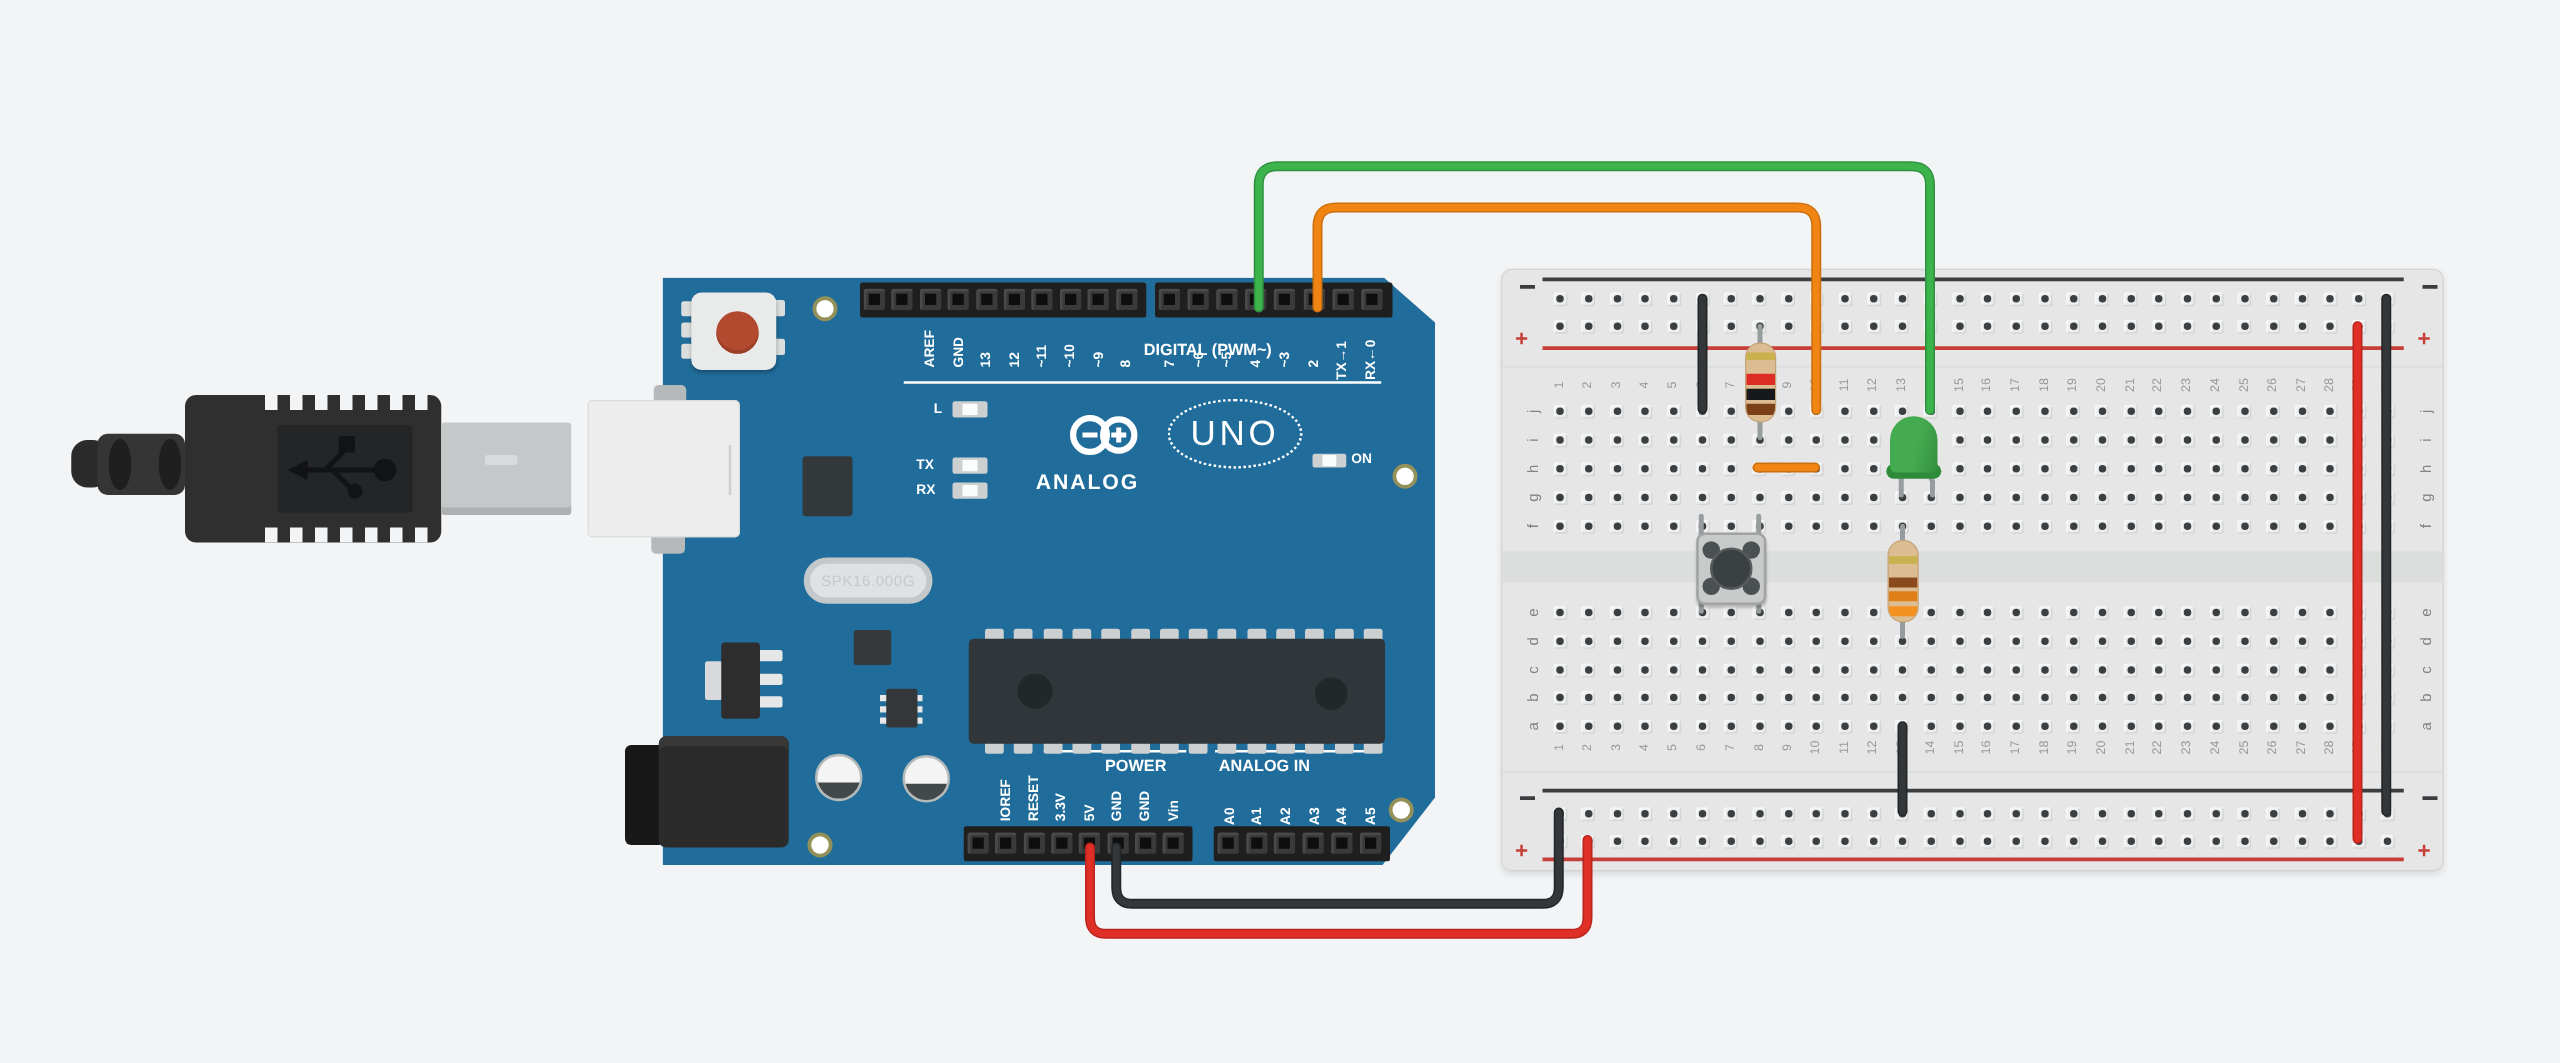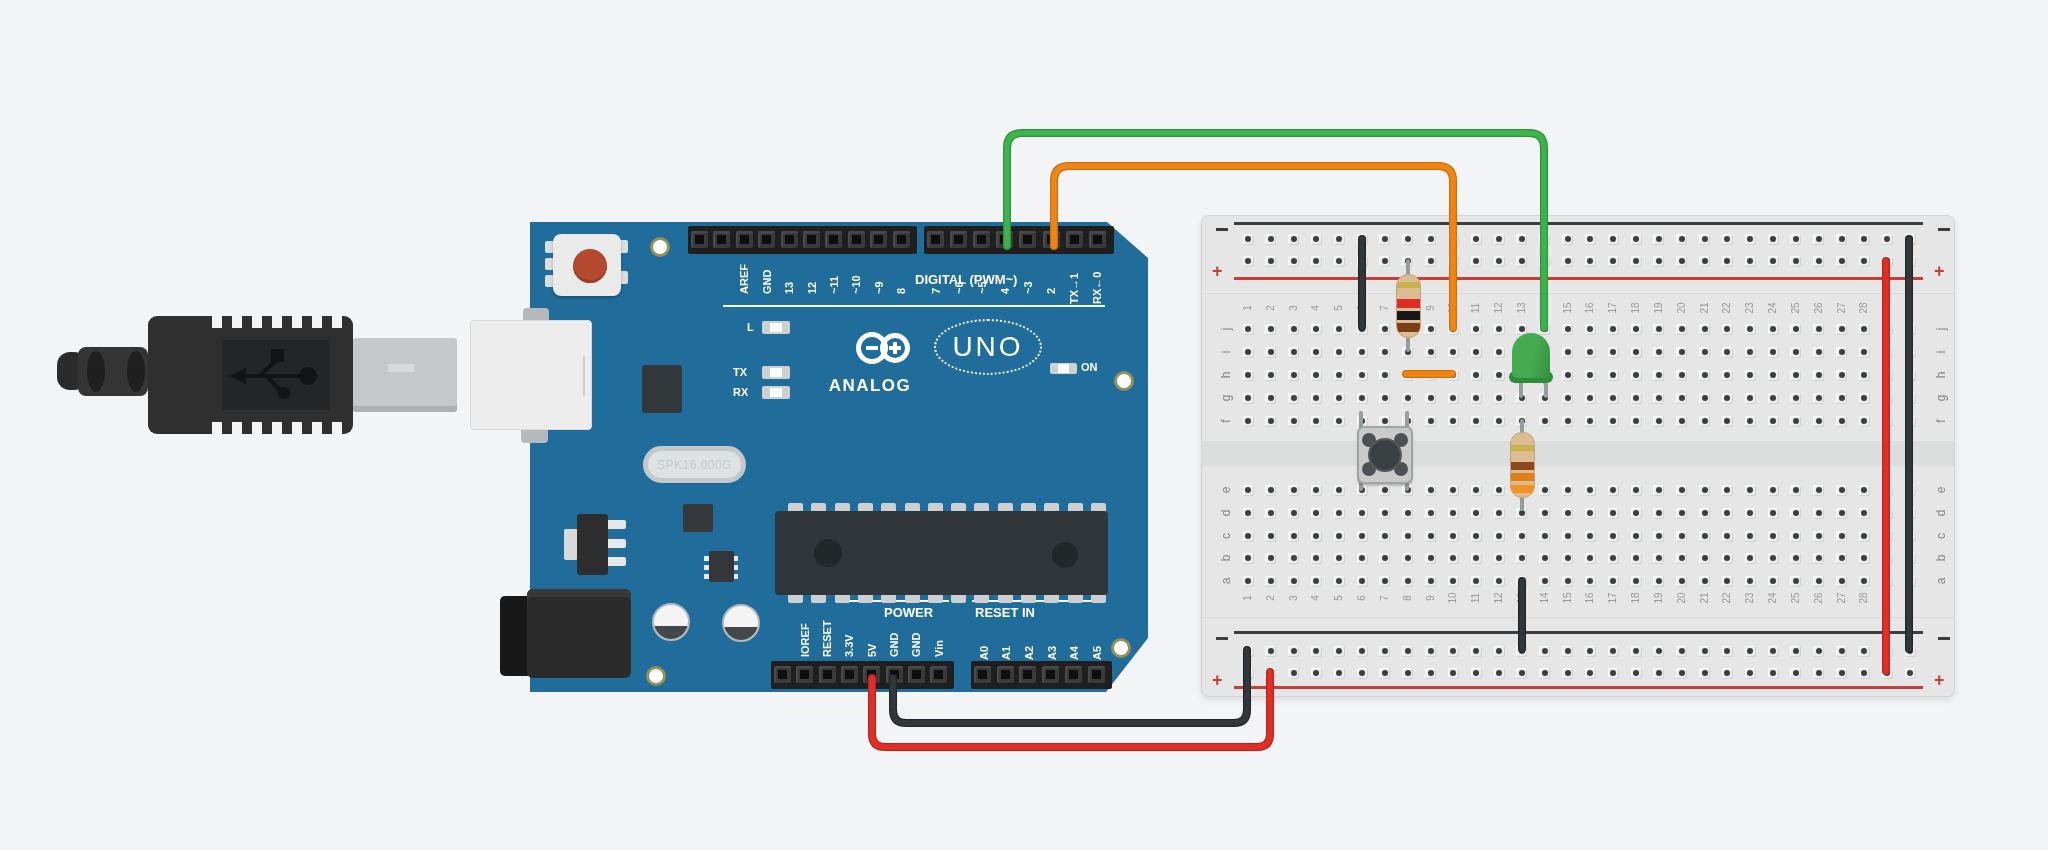--- a/index.html
+++ b/index.html
@@ -152,21 +152,21 @@
       <div class="pin" style="left: 71.1px; top: 5px;"></div>
       <div class="pin" style="left: 93.8px; top: 5px;"></div>
       <div class="pin" style="left: 116.5px; top: 5px;"></div>
     </div>
 
   <div class="silk" style="left:723px;top:305px;width:382px;"></div>
   <div class="silk" style="left:835px;top:600px;width:114px;"></div>
   <div class="silk" style="left:972px;top:600px;width:133px;"></div>
   <div class="silk-text" style="left:915px;top:272px;text-align:right;">DIGITAL (PWM~)</div>
   <div class="silk-text" style="left:884px;top:605px;">POWER</div>
-  <div class="silk-text" style="left:975px;top:605px;">RESET IN</div>
+  <div class="silk-text" style="left:975px;top:605px;">ANALOG IN</div>
 
   <div class="led-lab" style="left:747px;top:321px;">L</div>
   <div class="led-rect" style="left:762px;top:321px;width:28px;height:13px;"></div>
   <div class="led-lab" style="left:733px;top:366px;">TX</div>
   <div class="led-rect" style="left:762px;top:366px;width:28px;height:13px;"></div>
   <div class="led-lab" style="left:733px;top:386px;">RX</div>
   <div class="led-rect" style="left:762px;top:386px;width:28px;height:13px;"></div>
   <div class="led-rect" style="left:1050px;top:363px;width:27px;height:11px;"></div>
   <div class="led-lab" style="left:1081px;top:361px;">ON</div>
 

